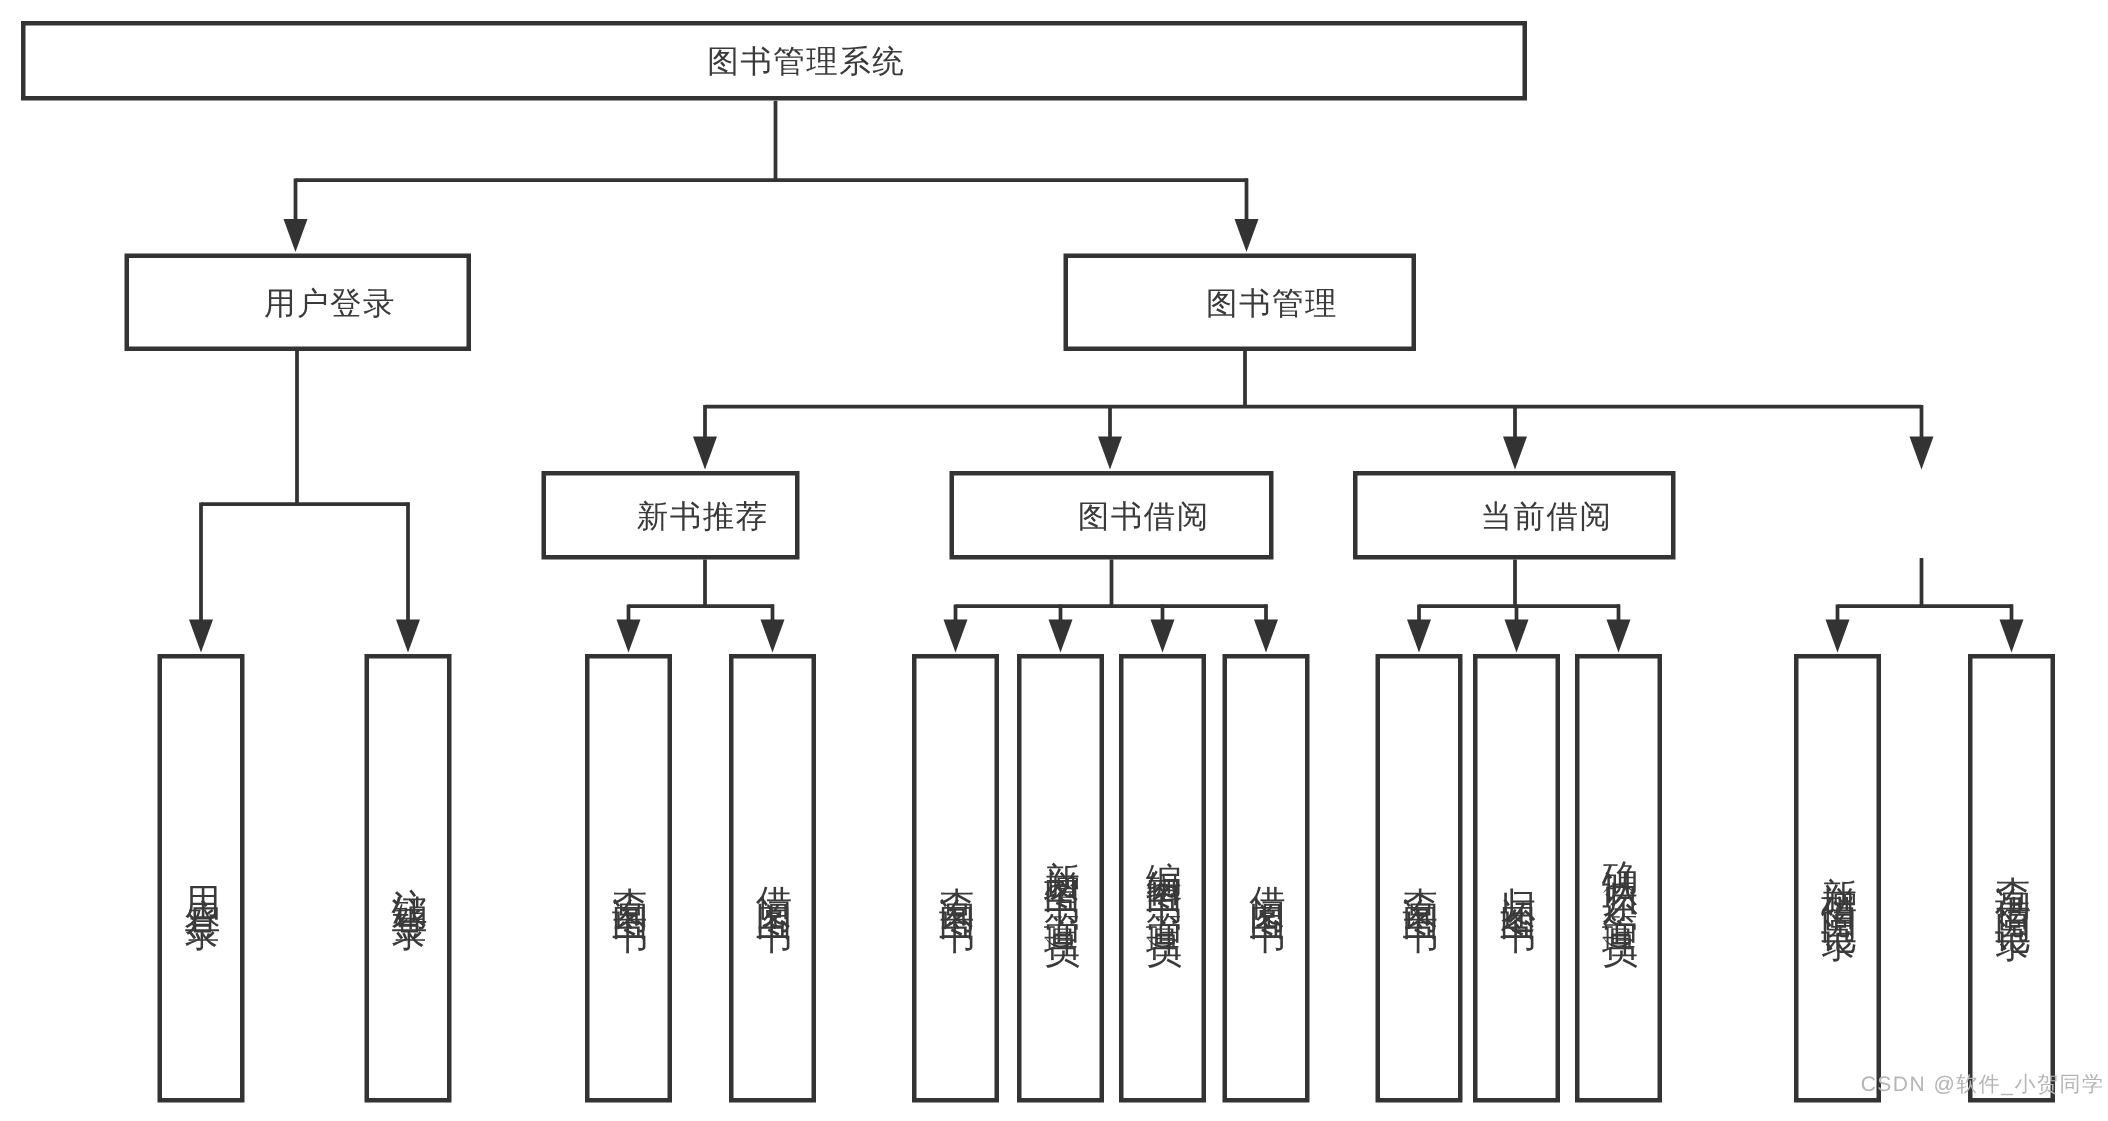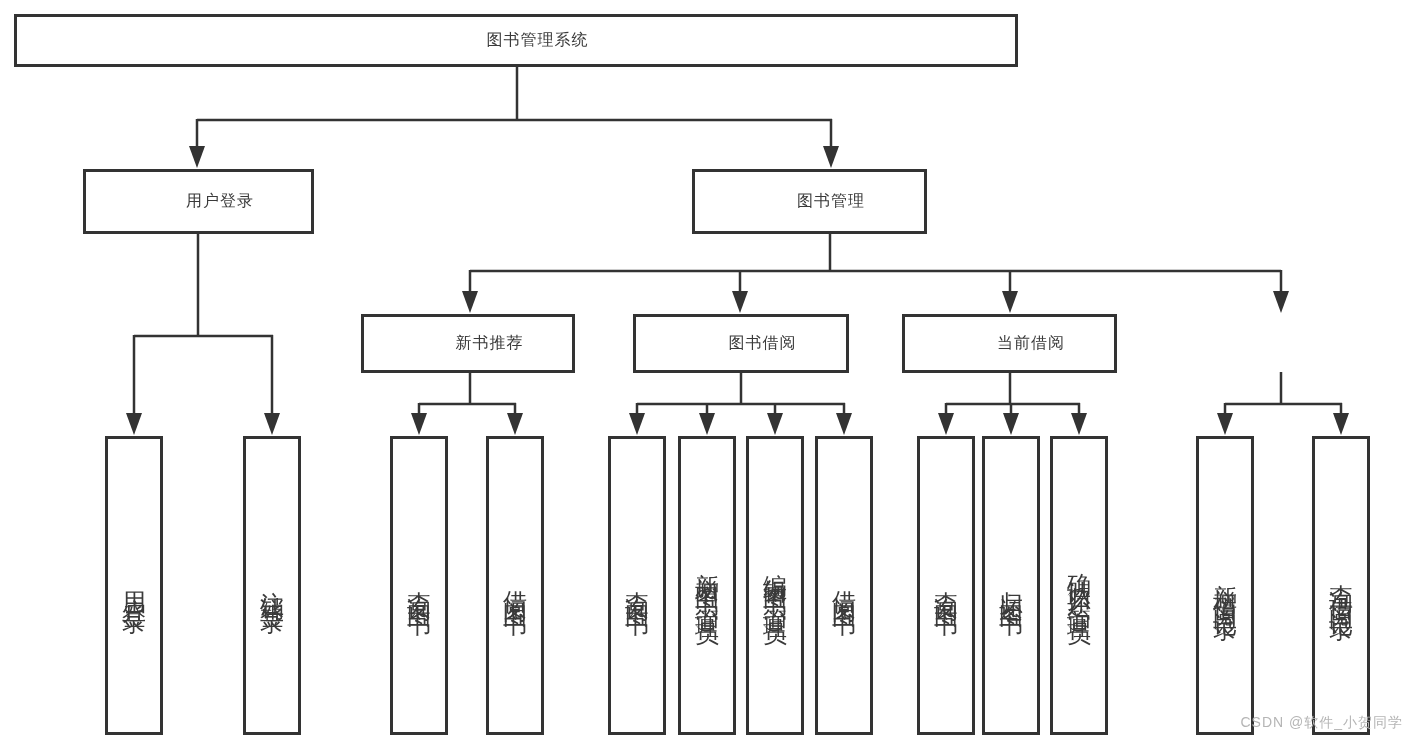--- a/index.html
+++ b/index.html
@@ -23,21 +23,21 @@
   .node{
     position:absolute;
     box-sizing:border-box;
     background:#fff;
     border:3px solid var(--line);
     display:flex;
     align-items:center;
     justify-content:center;
     color:var(--text);
   }
-  .h{font-size:16px;letter-spacing:1px;padding-left:43px;}
+  .h{font-size:21px;letter-spacing:1px;padding-left:43px;}
   .v span{
     writing-mode:vertical-rl;
     text-orientation:mixed;
     font-size:24px;
     line-height:1;
     letter-spacing:7px;
     color:var(--text);
   }
   #watermark{
     position:absolute;
@@ -106,23 +106,23 @@
       <polygon points="938,413 954,413 946,435" fill="#333333"></polygon>
       <polygon points="1003,413 1019,413 1011,435" fill="#333333"></polygon>
       <polygon points="1071,413 1087,413 1079,435" fill="#333333"></polygon>
       <polygon points="1217,413 1233,413 1225,435" fill="#333333"></polygon>
       <polygon points="1333,413 1349,413 1341,435" fill="#333333"></polygon>
     </svg>
 
   <div class="node h" style="left:14px;top:14px;width:1004px;height:53px">图书管理系统</div>
 
   <div class="node h" style="left:83px;top:169px;width:231px;height:65px">用户登录</div>
-  <div class="node h" style="left:692px;top:169px;width:235px;height:65px">图书管理</div>
+  <div class="node h" style="left:709px;top:169px;width:235px;height:65px">图书管理</div>
 
-  <div class="node h" style="left:361px;top:314px;width:214px;height:59px">新书推荐</div>
+  <div class="node h" style="left:361px;top:314px;width:172px;height:59px">新书推荐</div>
   <div class="node h" style="left:902px;top:314px;width:215px;height:59px">当前借阅</div>
   <div class="node h" style="left:633px;top:314px;width:216px;height:59px">图书借阅</div>
 
   <div class="node v" style="left:105px;top:436px;width:58px;height:299px">
     <span>用户登录</span>
     </div>
   <div class="node v" style="left:243px;top:436px;width:58px;height:299px">
     <span>注销登录</span>
     </div>
 

